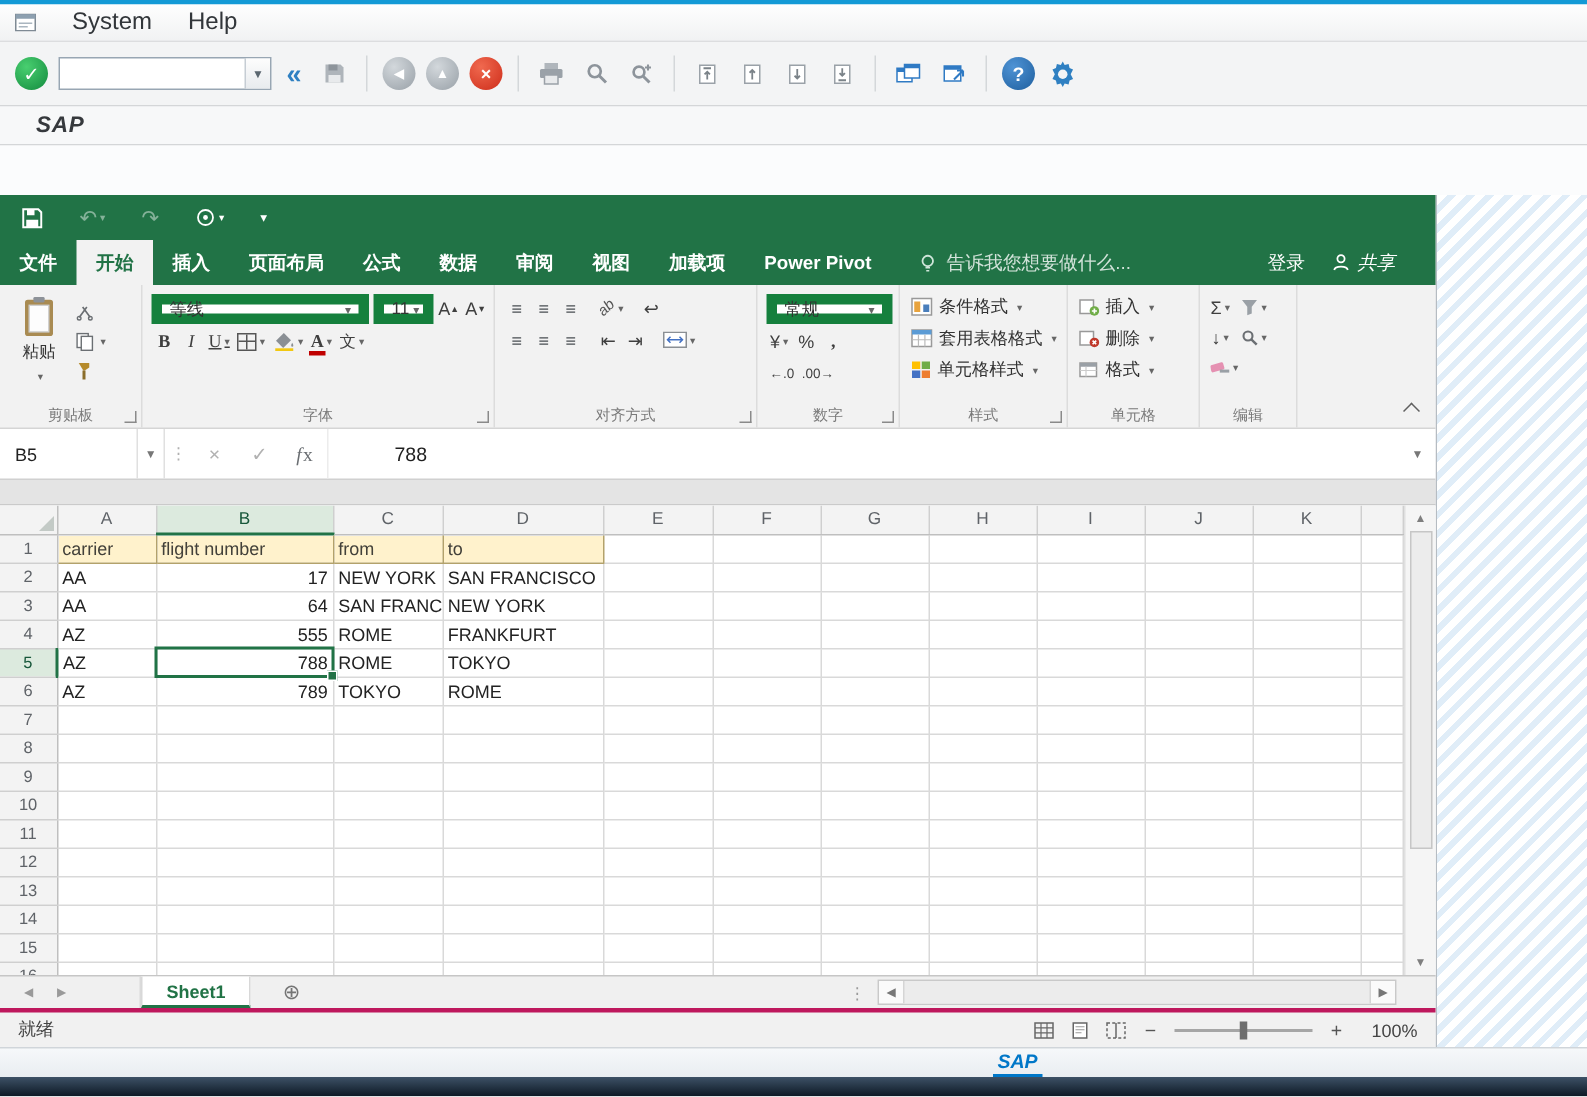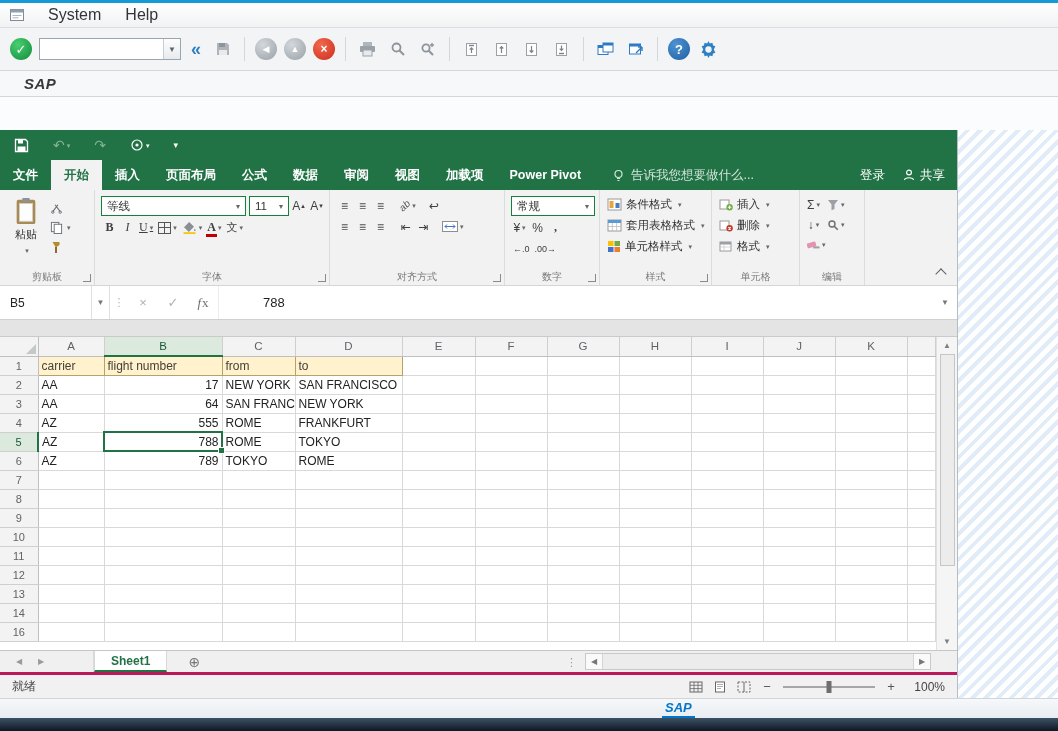--- a/index.html
+++ b/index.html
@@ -35,36 +35,36 @@
 .x-titlebar{height:30px;background:#217346;display:flex;align-items:center;gap:24px;padding-left:14px;}
 .qat{color:#fff;font-size:14px;line-height:1;display:flex;align-items:center;}
 .qat.dim{color:rgba(255,255,255,.45);}
 .qat .mini{font-size:7px;font-style:normal;margin-left:2px;}
 .x-tabs{height:30px;background:#217346;display:flex;align-items:stretch;}
 .xtab{padding:0 13px;line-height:30px;color:#fff;font-size:12.5px;white-space:nowrap;font-weight:bold;}
 .xtab.active{background:#f2f2f2;color:#217346;}
 .tellme{display:flex;align-items:center;gap:6px;color:rgba(255,255,255,.8);font-size:12.5px;margin-left:18px;white-space:nowrap;}
 .xtabs-spacer{flex:1;}
 .signin{color:#fff;line-height:30px;font-size:12.5px;margin-right:18px;white-space:nowrap;}
-.share{display:flex;align-items:center;gap:5px;color:#fff;font-size:12.5px;margin-right:12px;white-space:nowrap;}
+.share{display:flex;align-items:center;gap:5px;color:#fff;font-size:12.5px;margin-right:27px;white-space:nowrap;font-style:italic;}
 
 
 .x-ribbon{position:relative;height:96px;background:#f2f2f2;border-bottom:1px solid #d5d5d5;display:flex;}
 .rgroup{position:relative;height:100%;border-right:1px solid #dcdcdc;padding:4px 2px 15px 4px;flex:none;}
 .glabel{position:absolute;bottom:1px;left:0;right:0;text-align:center;font-size:10px;color:#7a7a7a;}
 .launcher{position:absolute;right:3px;bottom:3px;width:8px;height:8px;border-right:1px solid #8a8a8a;border-bottom:1px solid #8a8a8a;}
 .g-clip{width:95px;}.g-font{width:235px;}.g-align{width:175px;}.g-num{width:95px;}.g-style{width:112px;}.g-cells{width:88px;}.g-edit{width:65px;}
 .clip-body{display:flex;}
 .paste-big{width:44px;display:flex;flex-direction:column;align-items:center;padding-top:3px;}
 .pb-lab{font-size:11px;color:#333;margin-top:2px;}
 .clip-col{display:flex;flex-direction:column;gap:3px;padding-top:5px;color:#6b6f73;}
 .sbtn{display:flex;align-items:center;gap:2px;height:17px;padding:0 2px;}
 .dda::after{content:"▾";font-size:7px;color:#666;margin-left:2px;}
 .frow{display:flex;align-items:center;margin:2px 2px;gap:1px;}
-.combo{height:20px;background:#fff;border:1px solid #15803d;display:flex;align-items:center;font-size:11.5px;color:#333;padding-left:5px;}
+.combo{height:20px;background:#fff;border:7px solid #15803d;display:flex;align-items:center;font-size:11.5px;color:#333;padding-left:5px;}
 .combo .ca{margin-left:auto;width:14px;text-align:center;color:#666;font-size:8px;}
 .combo .ca::after{content:"▾";}
 .w-font{width:145px;}.w-size{width:40px;margin-left:2px;}.w-num{width:85px;gap:18px;}
 .mbtn{min-width:17px;height:19px;display:flex;align-items:center;justify-content:center;font-size:12px;color:#3f3f3f;padding:0 2px;white-space:nowrap;}
 .mbtn.b{font-weight:bold;font-family:"Liberation Serif",serif;}
 .mbtn.i{font-style:italic;font-family:"Liberation Serif",serif;}
 .mbtn.u{text-decoration:underline;font-family:"Liberation Serif",serif;}
 .fsz .szud{font-size:7px;font-style:normal;margin-left:1px;}
 .i-border{width:13px;height:12px;border:1px solid #565656;display:inline-block;background:linear-gradient(#565656,#565656) center/100% 1px no-repeat,linear-gradient(#565656,#565656) center/1px 100% no-repeat;}
 .fcA{position:relative;font-weight:bold;font-family:"Liberation Serif",serif;}
@@ -763,20 +763,35 @@
                 <td class="cell"></td>
                 <td class="cell"></td>
                 <td class="cell"></td>
                 <td class="cell"></td>
                 <td class="cell"></td>
                 <td class="cell"></td>
                 <td class="cell"></td>
               </tr>
               <tr>
                 <th class="rowhead">14</th>
+                <td class="cell"></td>
+                <td class="cell"></td>
+                <td class="cell"></td>
+                <td class="cell"></td>
+                <td class="cell"></td>
+                <td class="cell"></td>
+                <td class="cell"></td>
+                <td class="cell"></td>
+                <td class="cell"></td>
+                <td class="cell"></td>
+                <td class="cell"></td>
+                <td class="cell"></td>
+              </tr>
+              <tr>
+                <th class="rowhead">15</th>
                 <td class="cell"></td>
                 <td class="cell"></td>
                 <td class="cell"></td>
                 <td class="cell"></td>
                 <td class="cell"></td>
                 <td class="cell"></td>
                 <td class="cell"></td>
                 <td class="cell"></td>
                 <td class="cell"></td>
                 <td class="cell"></td>

